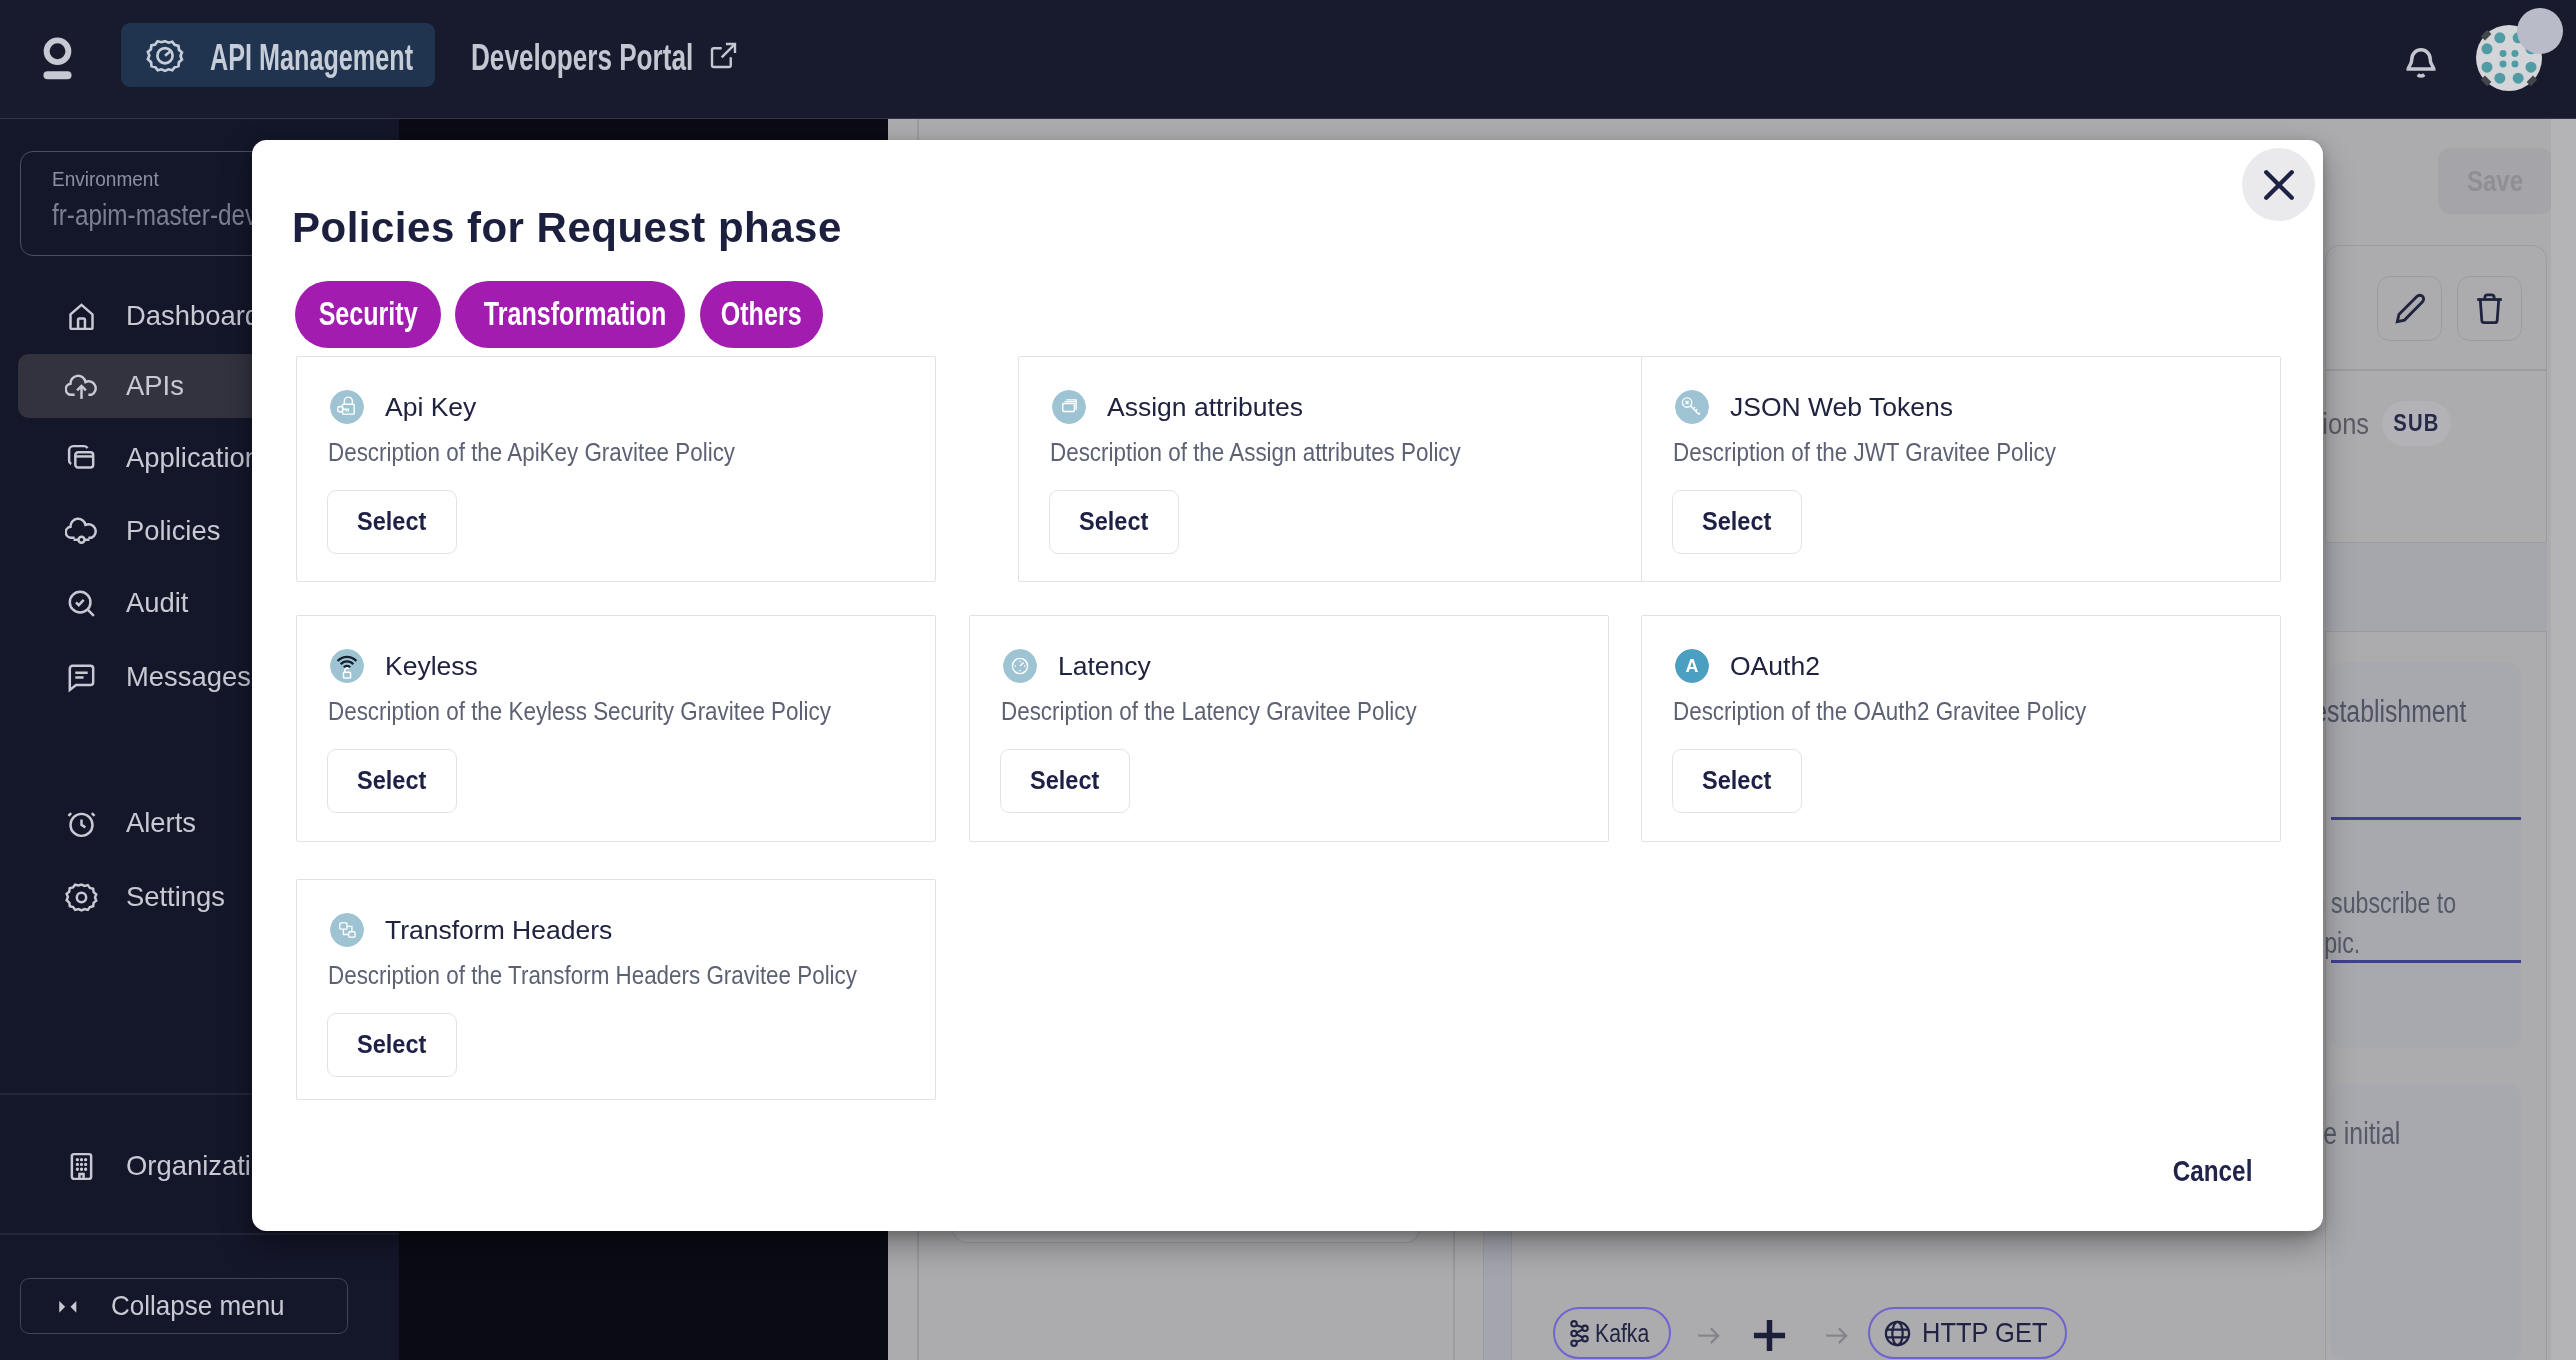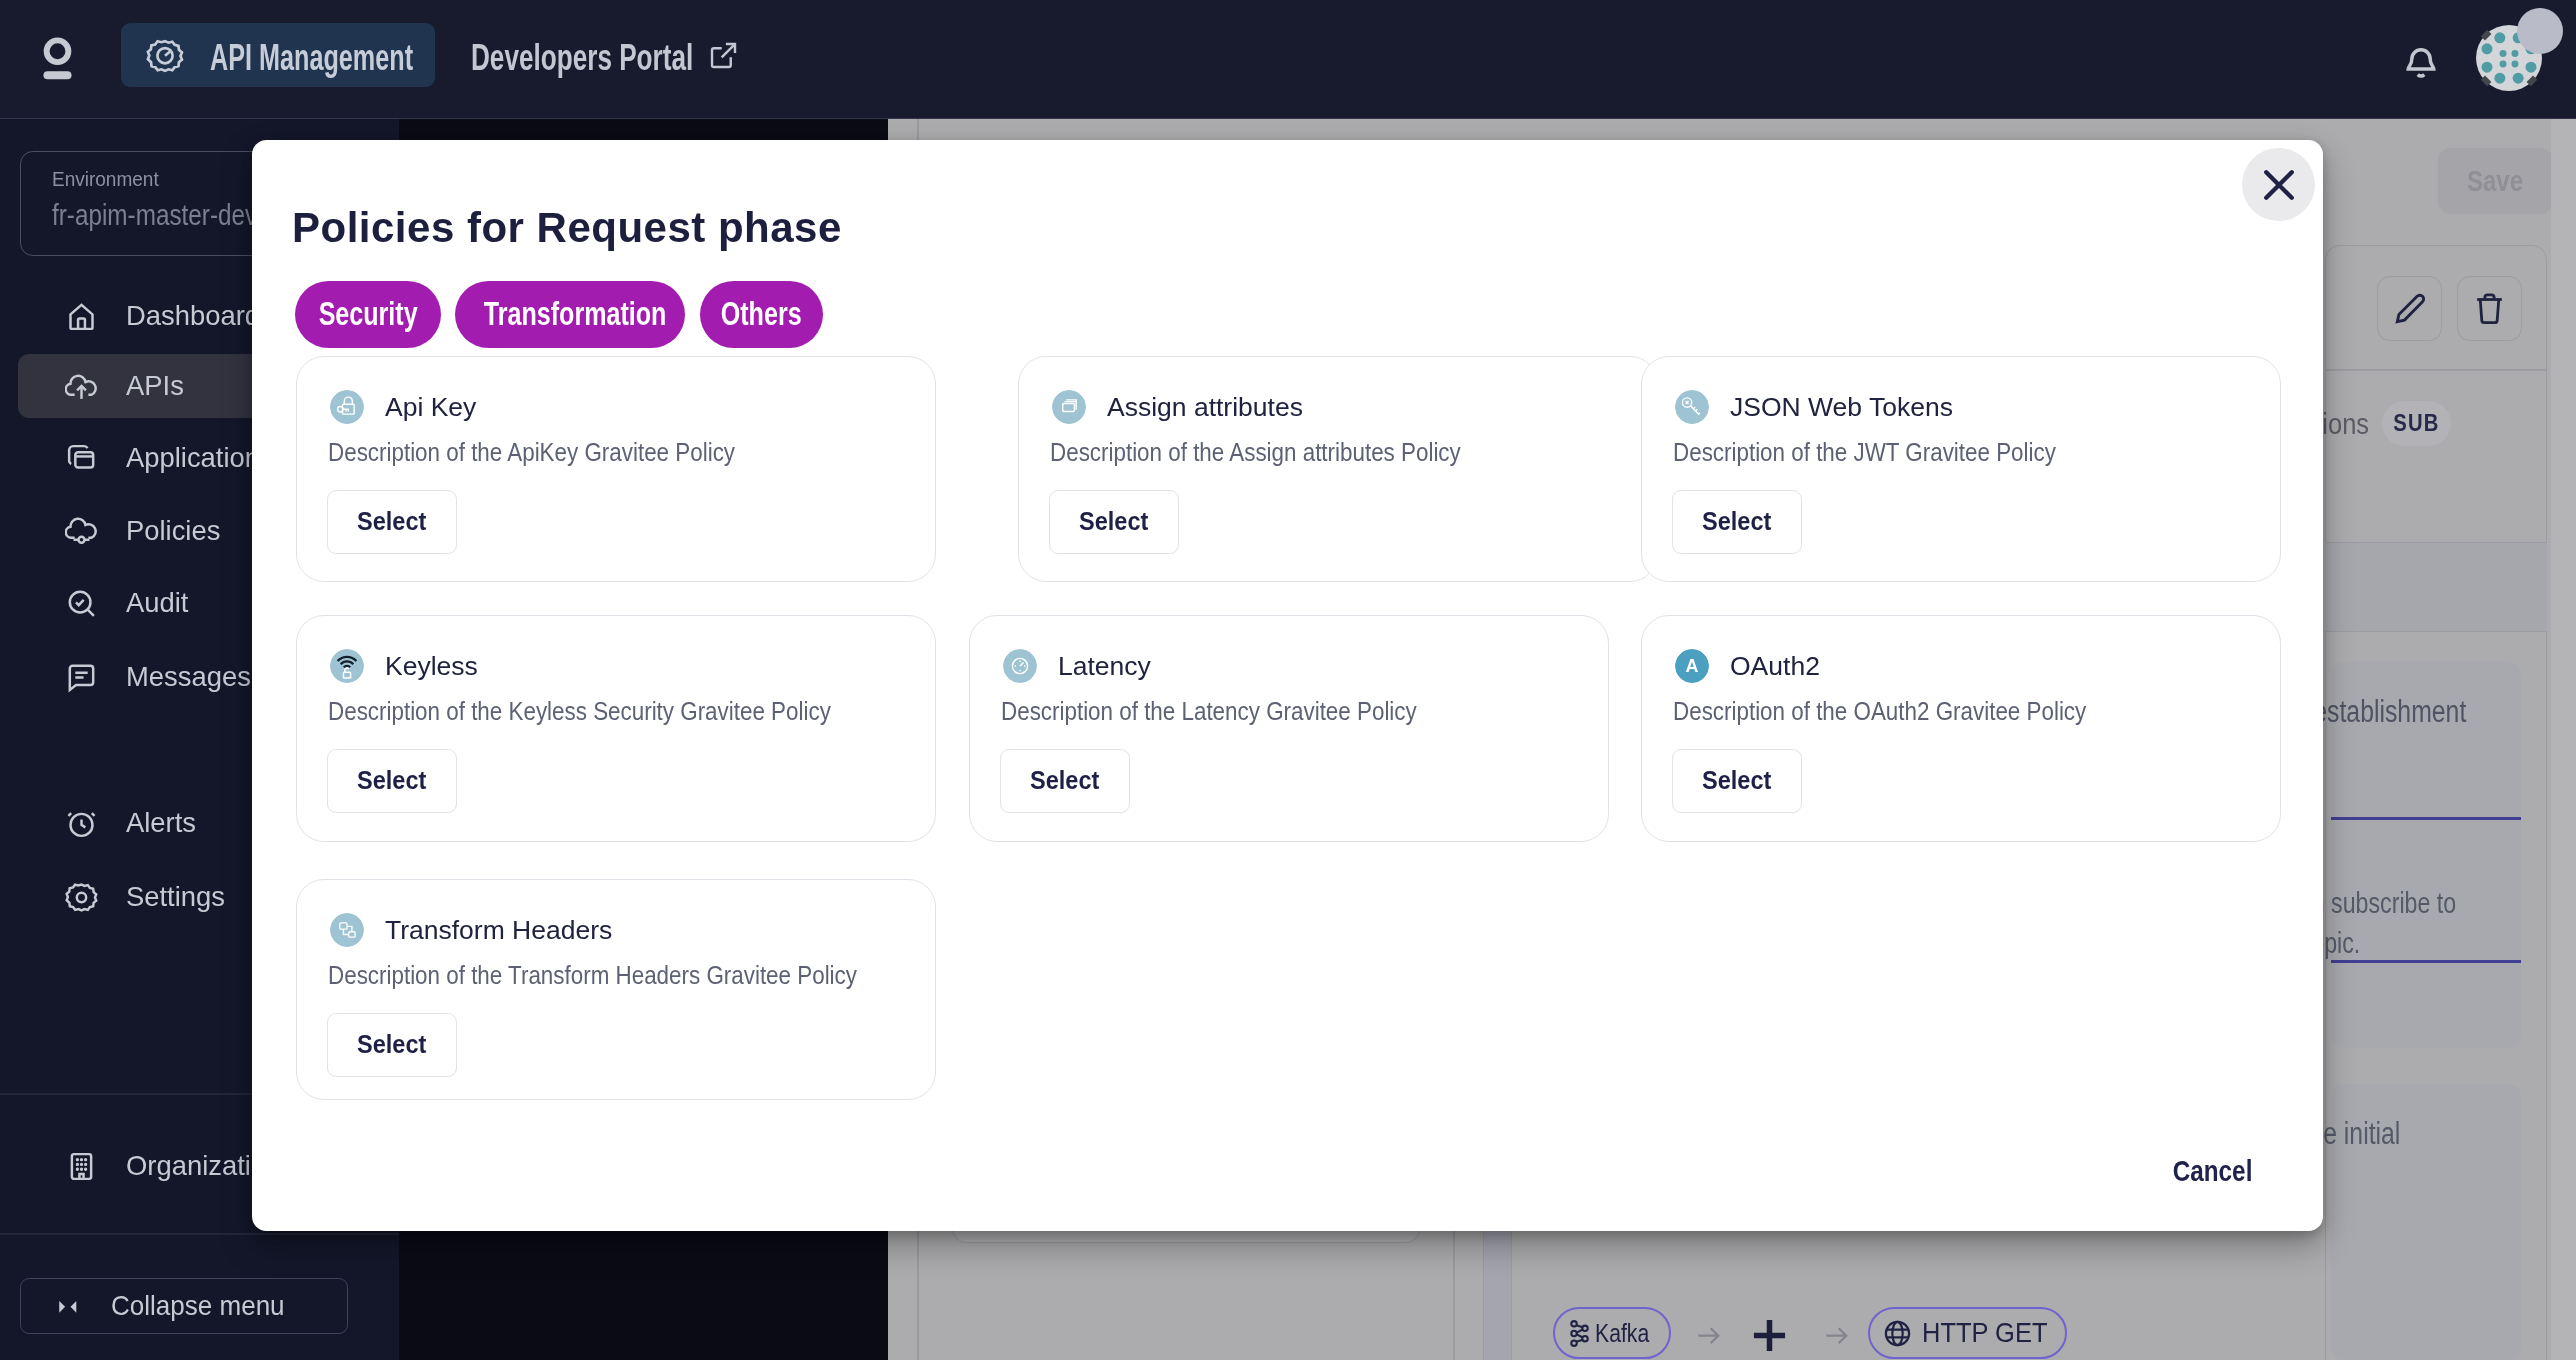--- a/index.html
+++ b/index.html
@@ -9,21 +9,21 @@
   .sxc { display:inline-block; transform-origin:50% 50%; }
   .sxr { display:inline-block; transform-origin:100% 50%; }
   #topbar { position:absolute; left:0; top:0; width:2576px; height:119px; background:#181b2e; border-bottom:1.8px solid #32354a; z-index:5; }
   #sidebar { position:absolute; left:0; top:119px; width:399px; height:1241px; background:#14172a; z-index:2; }
   #blackcol { position:absolute; left:399px; top:119px; width:489px; height:1241px; background:#0a0b15; z-index:1; }
   #content { position:absolute; left:889px; top:119px; width:1687px; height:1241px; background:#acacae; z-index:1; }
   .mitem { position:absolute; left:8px; width:399px; height:64px;margin-left:7px; }
   .mitem svg { position:absolute; left:50px; top:15.5px; }
   .mitem .lbl { position:absolute; left:111px; top:0; line-height:64px; font-size:27.4px; color:#c7cad3; white-space:nowrap; }
   #modal { position:absolute; left:252px; top:140px; width:2071px; height:1091px; background:#ffffff; border-radius:14.6px; box-shadow:0 14.6px 33px rgba(0,0,0,0.30), 0 3.7px 11px rgba(0,0,0,0.20); z-index:10; }
-  .card { position:absolute; width:640px; background:#fff; border:1.8px solid #e1e2e7; border-radius:28px; }
+  .card { position:absolute; width:640px; background:#fff; border:1.8px solid #e1e2e7; border-radius:2px; }
   .card .ic { position:absolute; left:33px; top:33px; width:34px; height:34px; border-radius:50%; }
   .card .ttl { position:absolute; left:88px; top:35px; font-size:26.5px; color:#20233f; white-space:nowrap; }
   .card .dsc { position:absolute; left:31px; top:81px; font-size:25.6px; color:#5c6273; white-space:nowrap; }
   .card .dsc .sxl { transform:scaleX(0.875); }
   .card .sel { position:absolute; left:30px; top:133px; width:130px; height:64px; border:1.8px solid #e2e3e8; border-radius:9.1px; text-align:center; line-height:60px; font-size:25.6px; font-weight:bold; color:#1e2145; }
   .card .sel .sxc { transform:scaleX(0.92); }
   .pill { position:absolute; top:141px; height:67px; border-radius:34px; background:#a21caf; color:#ffffff; font-size:33px; font-weight:bold; text-align:center; line-height:65px; }
   .pill .sxc { transform:scaleX(0.76); }
 </style>
 </head>

